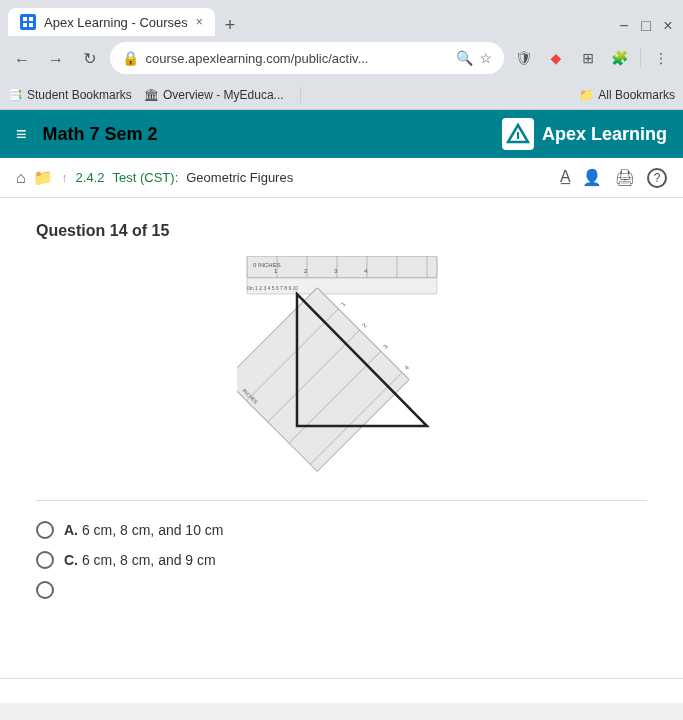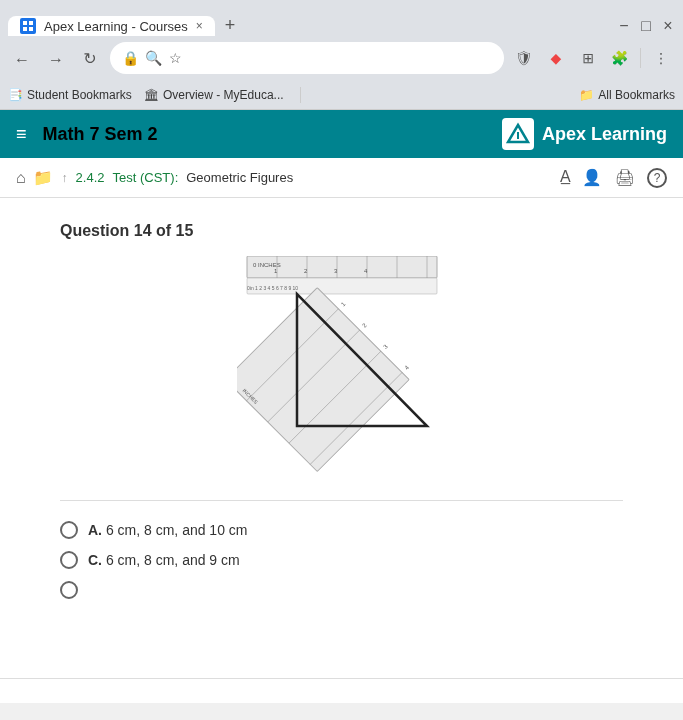--- a/index.html
+++ b/index.html
@@ -1,21 +1,21 @@
 <!DOCTYPE html>
 <html><head>
   <meta charset="utf-8">
   <style>
     * { box-sizing: border-box; margin: 0; padding: 0; }
     body { font-family: Arial, sans-serif; font-size: 14px; background: #f0f0f0; width: 683px; }
 
     
     .browser-chrome { background: #dee1e6; width: 100%; }
     .tab-bar { display: flex; align-items: flex-end; padding: 6px 8px 0; background: #dee1e6; height: 36px; }
-    .tab { display: flex; align-items: center; background: white; border-radius: 8px 8px 0 0; padding: 0 12px; height: 20px; font-size: 13px; color: #333; gap: 8px; min-width: 180px; }
+    .tab { display: flex; align-items: center; background: white; border-radius: 8px 8px 0 0; padding: 0 12px; height: 28px; font-size: 13px; color: #333; gap: 8px; min-width: 180px; }
     .tab-favicon { width: 16px; height: 16px; background: #1a73e8; border-radius: 2px; display: flex; align-items: center; justify-content: center; }
     .tab-favicon svg { width: 12px; height: 12px; }
     .tab-close { margin-left: auto; cursor: pointer; color: #666; font-size: 12px; }
     .new-tab-btn { background: none; border: none; font-size: 18px; color: #555; cursor: pointer; margin-left: 4px; padding: 0 6px; }
     .window-controls { display: flex; gap: 8px; margin-left: auto; align-items: center; padding-bottom: 4px; }
     .win-btn { width: 14px; height: 14px; border: none; background: none; cursor: pointer; color: #555; font-size: 16px; line-height: 1; }
 
     .address-bar-row { display: flex; align-items: center; background: #dee1e6; padding: 6px 8px; gap: 6px; height: 44px; }
     .nav-btn { background: none; border: none; cursor: pointer; color: #555; font-size: 16px; width: 28px; height: 28px; display: flex; align-items: center; justify-content: center; border-radius: 50%; }
     .address-bar { flex: 1; display: flex; align-items: center; background: white; border-radius: 20px; padding: 4px 12px; font-size: 13px; color: #333; gap: 6px; height: 32px; }
@@ -40,21 +40,21 @@
     
     .breadcrumb-bar { display: flex; align-items: center; background: white; border-bottom: 1px solid #ddd; padding: 0 16px; height: 40px; gap: 8px; }
     .bc-home { color: #555; cursor: pointer; font-size: 16px; }
     .bc-sep { color: #999; font-size: 12px; }
     .bc-item { color: #15803d; font-size: 13px; cursor: pointer; }
     .bc-current { color: #333; font-size: 13px; font-weight: 500; }
     .bc-tools { margin-left: auto; display: flex; gap: 12px; }
     .bc-tool { color: #555; cursor: pointer; font-size: 16px; }
 
     
-    .main-content { background: white; padding: 24px 60px; min-height: 480px; }
+    .main-content { background: white; padding: 24px 36px; min-height: 480px; }
     .question-header { font-size: 16px; font-weight: bold; color: #333; margin-bottom: 16px; }
     .question-text { font-size: 15px; color: #333; margin-bottom: 20px; line-height: 1.5; }
     .question-text em { font-style: italic; font-weight: bold; }
 
     
     .diagram-container { display: flex; justify-content: center; margin-bottom: 24px; }
 
     
     .answers { display: flex; flex-direction: column; gap: 12px; margin-bottom: 36px; }
     .answer-row { display: flex; align-items: center; gap: 10px; cursor: pointer; }
@@ -92,20 +92,21 @@
       <button class="win-btn">×</button>
     </div>
   </div>
 
   <div class="address-bar-row">
     <button class="nav-btn">←</button>
     <button class="nav-btn">→</button>
     <button class="nav-btn">↻</button>
     <div class="address-bar">
       <span style="color:#555;font-size:14px;">🔒</span>
+      <span class="address-text">course.apexlearning.com/public/activ...</span>
       <span style="color:#555;font-size:14px;">🔍</span>
       <span style="color:#555;font-size:14px;">☆</span>
     </div>
     <div class="toolbar-icons">
       <div class="toolbar-icon">🛡</div>
       <div class="toolbar-icon" style="color:#e44;">◆</div>
       <div class="toolbar-icon">⊞</div>
       <div class="toolbar-icon">🧩</div>
       <div class="divider-v"></div>
       <div class="toolbar-icon">⋮</div>

